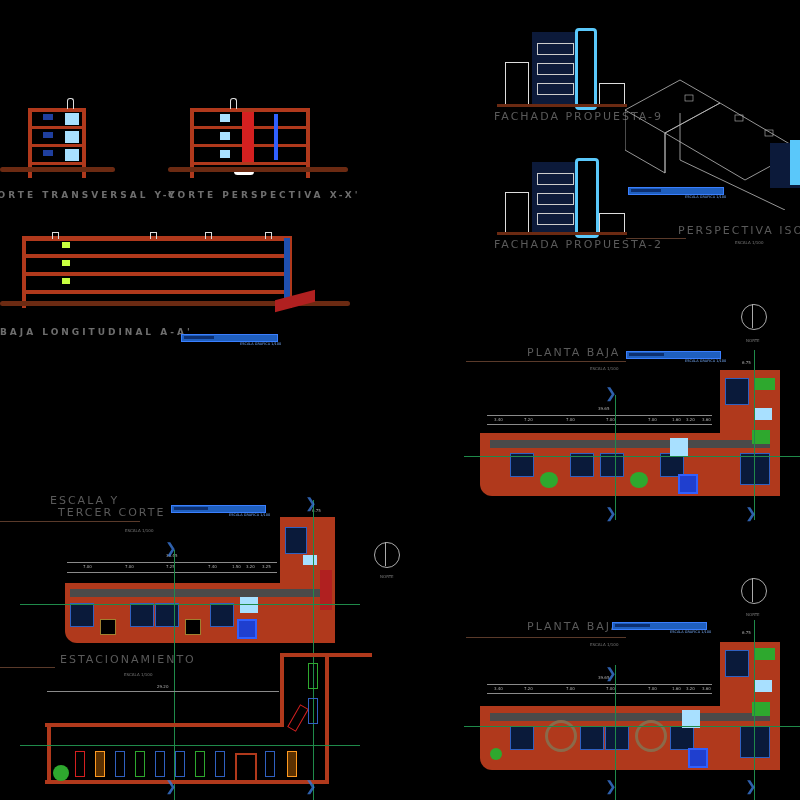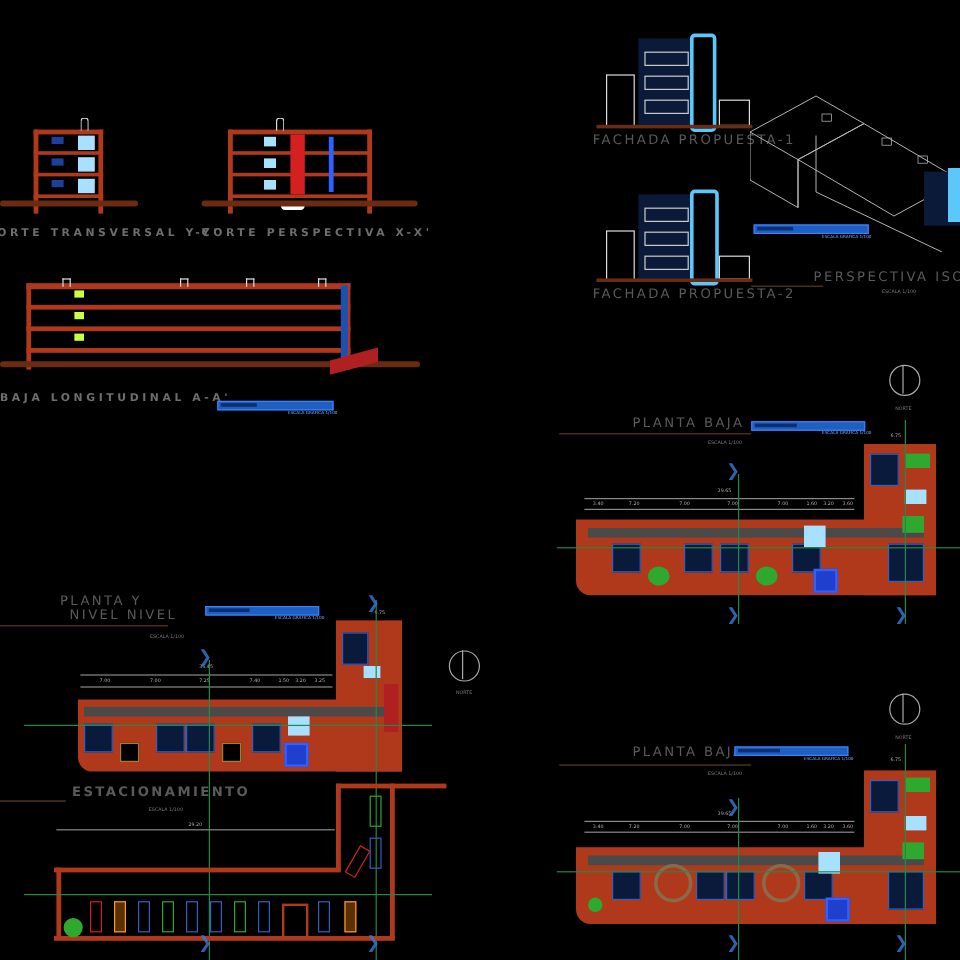--- a/index.html
+++ b/index.html
@@ -88,21 +88,21 @@
 <div class="abs" style="left:505px;top:28px;width:120px;height:80px;">
   <div class="abs" style="left:27px;top:4px;width:48px;height:72px;background:#0c1a3a;"></div>
   <div class="abs" style="left:70px;top:0;width:16px;height:76px;border:3px solid #5ac8fa;border-radius:4px;background:#000;"></div>
   <div class="abs" style="left:0;top:34px;width:22px;height:42px;border:1px solid #ddd;"></div>
   <div class="abs" style="left:32px;top:15px;width:35px;height:10px;border:1px solid #ccc;"></div>
   <div class="abs" style="left:32px;top:35px;width:35px;height:10px;border:1px solid #ccc;"></div>
   <div class="abs" style="left:32px;top:55px;width:35px;height:10px;border:1px solid #ccc;"></div>
   <div class="abs" style="left:94px;top:55px;width:24px;height:20px;border:1px solid #ddd;"></div>
   <div class="abs" style="left:-8px;top:76px;width:130px;height:3px;background:#6b2a12;"></div>
 </div>
-<div class="abs title" style="left:494px;top:110px;font-size:11px;">FACHADA PROPUESTA-1</div>
+<div class="abs title" style="left:494px;top:110px;font-size:11px;">FACHADA PROPUESTA-9</div>
 
 <div class="abs" style="left:505px;top:158px;width:120px;height:80px;">
   <div class="abs" style="left:27px;top:4px;width:48px;height:70px;background:#0c1a3a;"></div>
   <div class="abs" style="left:70px;top:0;width:18px;height:74px;border:3px solid #5ac8fa;border-radius:4px;background:#000;"></div>
   <div class="abs" style="left:0;top:34px;width:22px;height:40px;border:1px solid #ddd;"></div>
   <div class="abs" style="left:32px;top:15px;width:35px;height:10px;border:1px solid #ccc;"></div>
   <div class="abs" style="left:32px;top:35px;width:35px;height:10px;border:1px solid #ccc;"></div>
   <div class="abs" style="left:32px;top:55px;width:35px;height:10px;border:1px solid #ccc;"></div>
   <div class="abs" style="left:94px;top:55px;width:24px;height:18px;border:1px solid #ddd;"></div>
   <div class="abs" style="left:-8px;top:74px;width:130px;height:3px;background:#6b2a12;"></div>
@@ -172,22 +172,22 @@
   <div class="abs" style="left:285px;top:10px;width:20px;height:12px;background:#2ea82e;"></div>
   <div class="abs" style="left:284px;top:40px;width:18px;height:12px;background:#a8e0ff;"></div>
   <div class="abs" style="left:282px;top:62px;width:18px;height:14px;background:#2ea82e;"></div>
   <div class="room" style="left:255px;top:10px;width:22px;height:25px;"></div>
   <div class="room" style="left:270px;top:85px;width:28px;height:30px;"></div>
 </div>
 <div class="axis" style="left:464px;top:456px;width:336px;height:1px;"></div>
 <div class="axis" style="left:615px;top:395px;width:1px;height:125px;"></div>
 <div class="axis" style="left:754px;top:350px;width:1px;height:170px;"></div>
 
-<div class="abs title" style="left:50px;top:494px;font-size:11px;">PLANTA Y</div>
-<div class="abs title" style="left:58px;top:506px;font-size:11px;">NIVEL NIVEL</div>
+<div class="abs title" style="left:50px;top:494px;font-size:11px;">ESCALA Y</div>
+<div class="abs title" style="left:58px;top:506px;font-size:11px;">TERCER CORTE</div>
 <div class="underline" style="left:0;top:521px;width:140px;"></div>
 <div class="abs small" style="left:125px;top:528px;">ESCALA 1/100</div>
 <div class="scale" style="left:171px;top:505px;width:93px;">
   <div class="inner" style="width:34px;"></div>
 </div>
 <div class="scale-label" style="left:229px;top:513px;">ESCALA GRAFICA 1/100</div>
 
 <div class="dim-line" style="left:67px;top:562px;width:210px;"></div>
 <div class="dim-line" style="left:67px;top:572px;width:210px;"></div>
 <div class="dim-text" style="left:166px;top:553px;">36.45</div>
@@ -217,21 +217,21 @@
   <div class="abs" style="left:265px;top:55px;width:12px;height:40px;background:#b02020;"></div>
 </div>
 <div class="axis" style="left:20px;top:604px;width:340px;height:1px;"></div>
 <div class="axis" style="left:174px;top:550px;width:1px;height:250px;"></div>
 <div class="axis" style="left:313px;top:500px;width:1px;height:300px;"></div>
 
 <div class="north" style="left:374px;top:542px;width:24px;height:24px;"></div>
 <div class="abs" style="left:385px;top:542px;width:1px;height:24px;background:#aaa;"></div>
 <div class="abs small" style="left:380px;top:574px;">NORTE</div>
 
-<div class="abs title" style="left:60px;top:653px;font-size:11px;font-weight:bold;">ESTACIONAMIENTO</div>
+<div class="abs title" style="left:60px;top:653px;font-size:11px;">ESTACIONAMIENTO</div>
 <div class="underline" style="left:0;top:667px;width:55px;"></div>
 <div class="abs small" style="left:124px;top:672px;">ESCALA 1/100</div>
 <div class="dim-line" style="left:47px;top:691px;width:232px;"></div>
 <div class="dim-text" style="left:157px;top:684px;">29.20</div>
 
 <div class="abs" style="left:45px;top:653px;width:290px;height:140px;">
   <div class="abs wall" style="left:235px;top:0;width:92px;height:4px;"></div>
   <div class="abs wall" style="left:235px;top:0;width:4px;height:72px;"></div>
   <div class="abs wall" style="left:280px;top:0;width:4px;height:130px;"></div>
   <div class="abs wall" style="left:0;top:70px;width:239px;height:4px;"></div>

